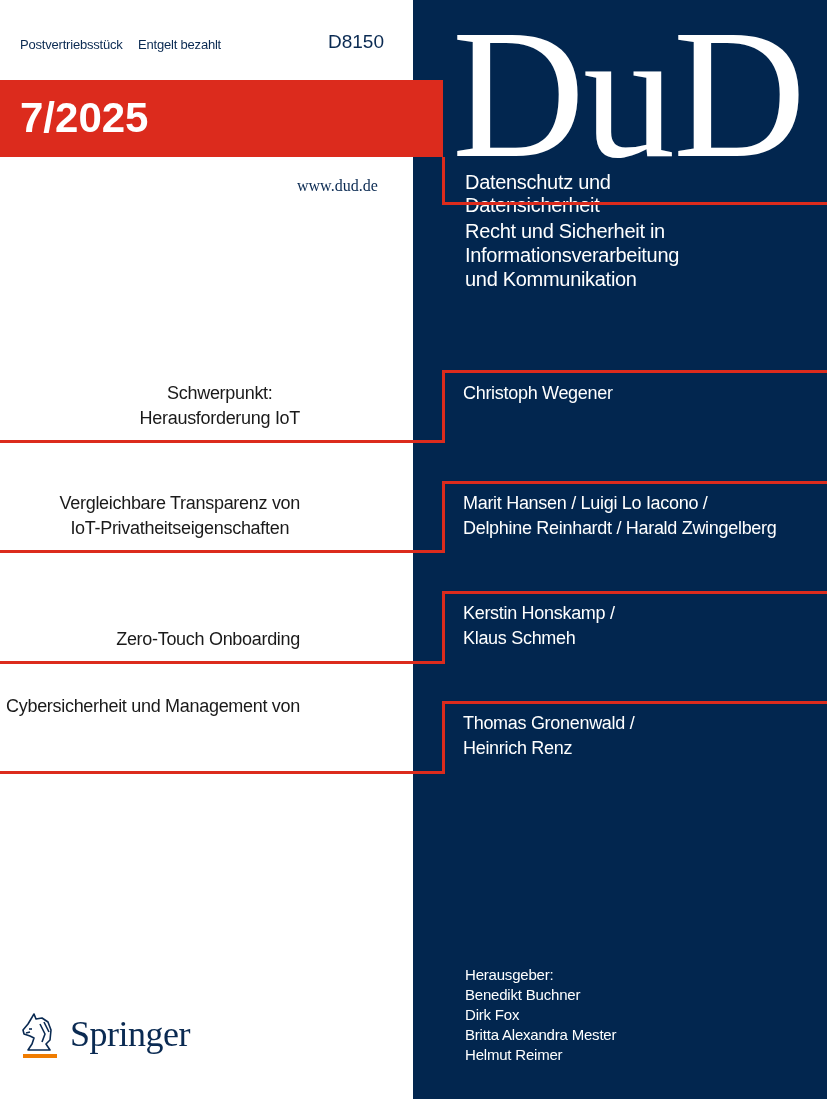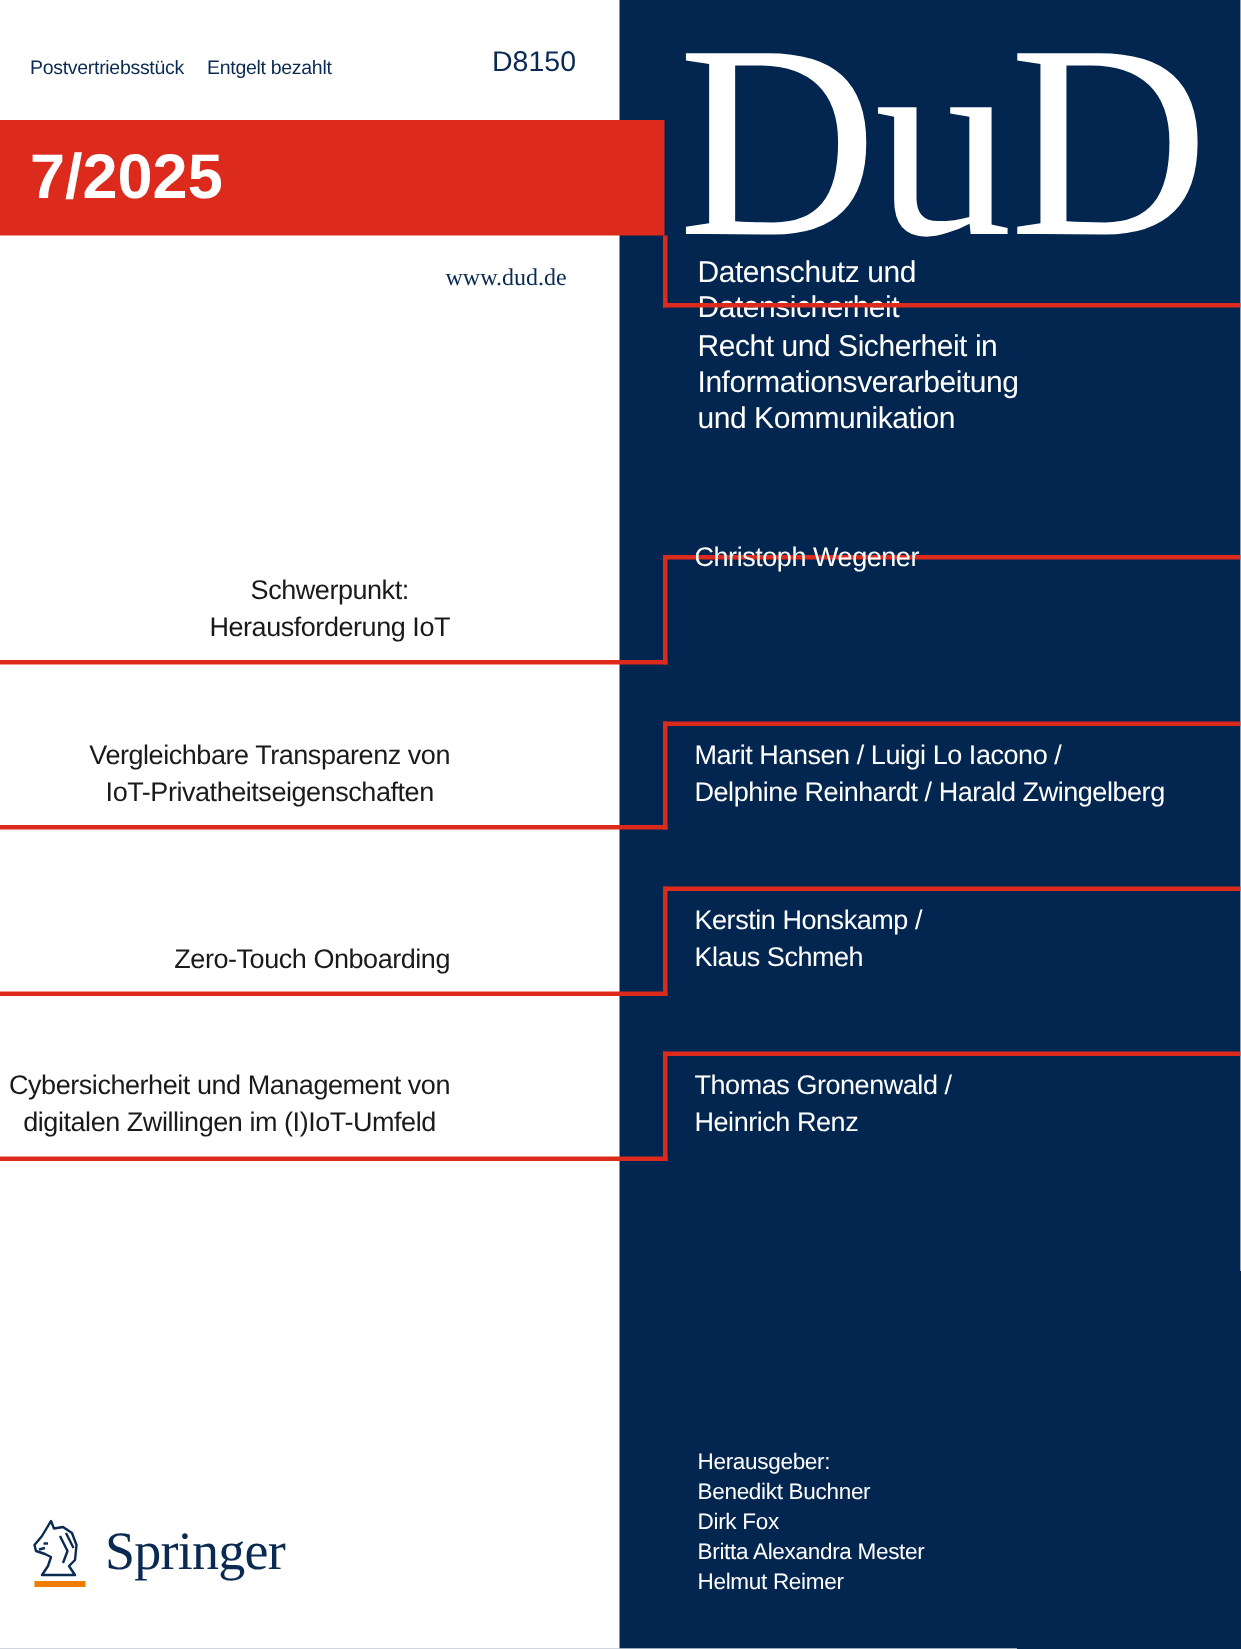--- a/index.html
+++ b/index.html
@@ -59,21 +59,21 @@
   <div class="line" style="left:442px; top:157px; width:3px; height:48px;"></div>
   <div class="line" style="left:442px; top:202px; width:385px; height:3px;"></div>
 
   <div class="line" style="left:0; top:440px; width:445px; height:3px;"></div>
   <div class="line" style="left:442px; top:370px; width:3px; height:73px;"></div>
   <div class="line" style="left:442px; top:370px; width:385px; height:3px;"></div>
   <div class="article-title" style="top:381px;">
     <div>Schwerpunkt:</div>
     <div>Herausforderung IoT</div>
   </div>
-  <div class="article-authors" style="top:359px;">
+  <div class="article-authors" style="top:381px;">
     <div>Christoph Wegener</div>
   </div>
 
   <div class="line" style="left:0; top:550px; width:445px; height:3px;"></div>
   <div class="line" style="left:442px; top:481px; width:3px; height:72px;"></div>
   <div class="line" style="left:442px; top:481px; width:385px; height:3px;"></div>
   <div class="article-title" style="top:491px;">
     <div>Vergleichbare Transparenz von</div>
     <div>IoT-Privatheitseigenschaften</div>
   </div>
@@ -89,23 +89,22 @@
     <div>Zero-Touch Onboarding</div>
   </div>
   <div class="article-authors" style="top:601px;">
     <div>Kerstin Honskamp /</div>
     <div>Klaus Schmeh</div>
   </div>
 
   <div class="line" style="left:0; top:771px; width:445px; height:3px;"></div>
   <div class="line" style="left:442px; top:701px; width:3px; height:73px;"></div>
   <div class="line" style="left:442px; top:701px; width:385px; height:3px;"></div>
-  <div class="article-title" style="top:711px;">
+  <div class="article-title" style="top:694px;">
     <div>Cybersicherheit und Management von</div>
-    <div>digitalen Zwillingen im (I)IoT-Umfeld</div>
   </div>
   <div class="article-authors" style="top:711px;">
     <div>Thomas Gronenwald /</div>
     <div>Heinrich Renz</div>
   </div>
 
   <div class="editors">
     <div>Herausgeber:</div>
     <div>Benedikt Buchner</div>
     <div>Dirk Fox</div>

